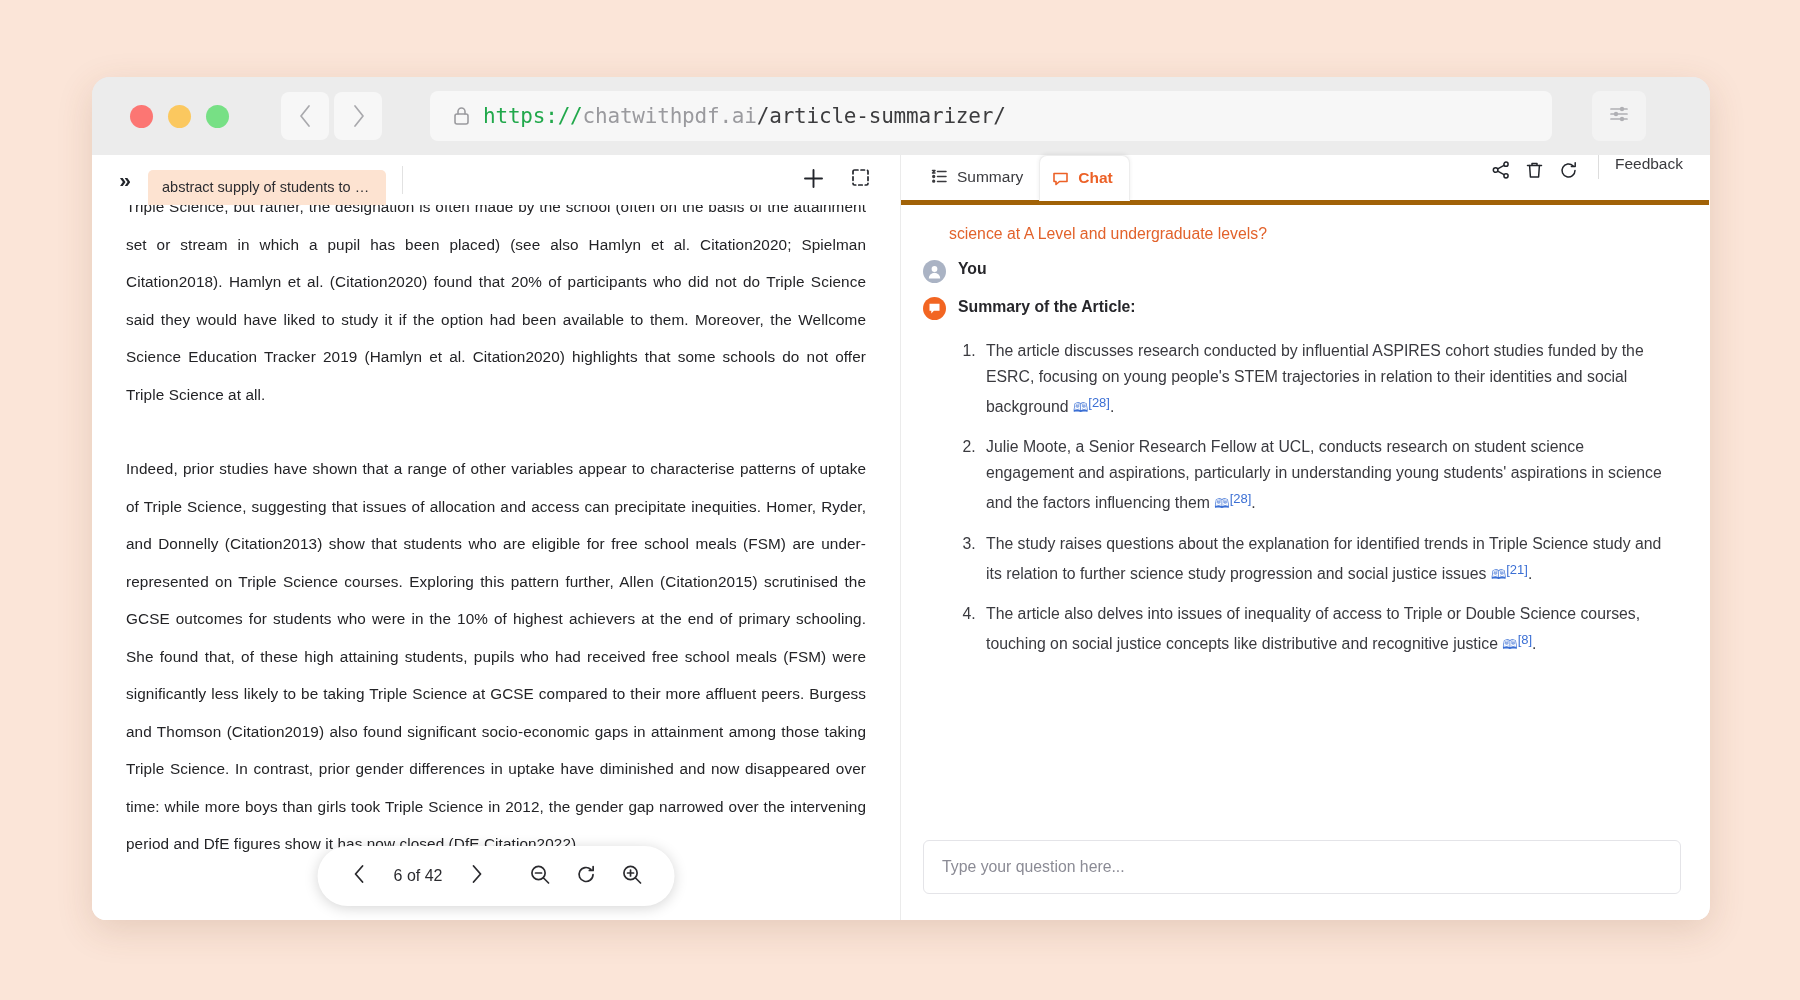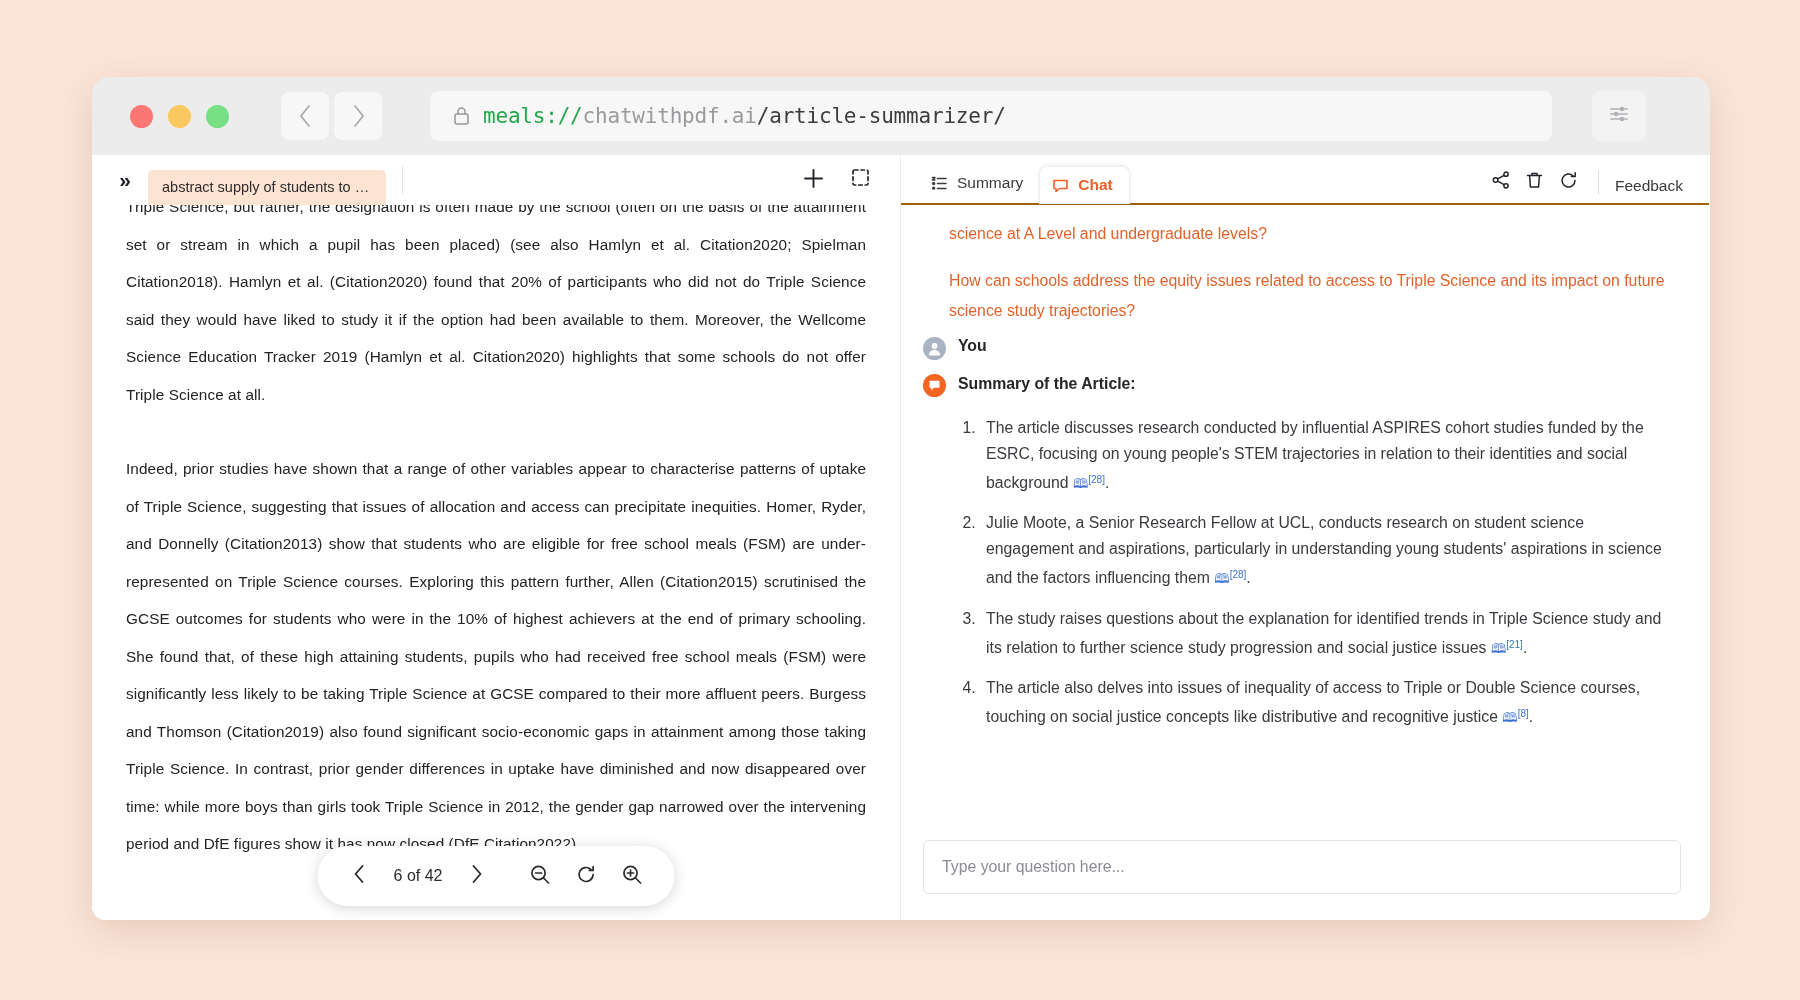--- a/index.html
+++ b/index.html
@@ -186,23 +186,23 @@
 
   
   .chatpane {
     position: relative;
     width: 808px; height: 765px;
     background: #fff;
     display: flex; flex-direction: column;
   }
   .chattoolbar {
     height: 50px;
-    display: flex; align-items: flex-end;
+    display: flex; 
     padding: 0 18px 0 18px;
-    border-bottom: 2px solid #a16207;
+    border-bottom: 5px solid #a16207;
     flex-shrink: 0;
   }
   .ctab {
     display: flex; align-items: center; gap: 9px;
     padding: 9px 16px 9px 12px;
     font-size: 15.5px;
     color: #3a3a3e;
     border-radius: 8px 8px 0 0;
     margin-bottom: 2px;
   }
@@ -273,21 +273,21 @@
     padding-left: 6px;
   }
   .cite {
     color: #3b6fd4;
     font-size: 13px;
     white-space: nowrap;
     display: inline-block;
     vertical-align: baseline;
   }
   .cite .bk { font-size: 13px; }
-  .cite sup { font-size: 10px; vertical-align: super; }
+  .cite sup { font-size: 13px; vertical-align: super; }
 
   .composer {
     flex-shrink: 0;
     padding: 12px 28px 26px 22px;
     background: #fff;
   }
   .composer-inner {
     height: 54px;
     border: 1px solid #e4e4e8;
     border-radius: 6px;
@@ -338,21 +338,21 @@
         </div>
       </div>
 
       <div class="urlbar">
         <span class="lock">
           <svg width="19" height="22" viewBox="0 0 19 22" fill="none" stroke="currentColor" stroke-width="1.6">
             <rect x="3" y="9" width="13" height="10" rx="2"></rect>
             <path d="M6 9 V6.5 a3.5 3.5 0 0 1 7 0 V9"></path>
           </svg>
         </span>
-        <span class="urltext"><span class="scheme">meals://</span><span class="host">chatwithpdf.ai</span><span class="path">/article-summarizer/</span></span>
+        <span class="urltext"><span class="scheme">https://</span><span class="host">chatwithpdf.ai</span><span class="path">/article-summarizer/</span></span>
       </div>
 
       <div class="settingsbtn">
         <span>
           <svg width="24" height="22" viewBox="0 0 24 22" fill="none" stroke="currentColor" stroke-width="1.7">
             <line x1="4" y1="6" x2="20" y2="6"></line>
               <circle cx="15" cy="6" r="2.2" fill="currentColor" stroke="none"></circle>
             <line x1="4" y1="11" x2="20" y2="11"></line>
               <circle cx="9" cy="11" r="2.2" fill="currentColor" stroke="none"></circle>
             <line x1="4" y1="16" x2="20" y2="16"></line>
@@ -499,21 +499,20 @@
               </svg>
             </span>
           </div>
           <div class="ctdiv"></div>
           <div class="feedback">Feedback</div>
         </div>
 
         <div class="chatscroll">
 
           <div class="suggest">science at A Level and undergraduate levels?</div>
-          <div class="suggest">How can schools address the equity issues related to access to Triple Science and its impact on future science study trajectories?</div>
 
           <div class="msg">
             <div class="avatar user">
               <svg width="15" height="15" viewBox="0 0 15 15" fill="currentColor">
                 <circle cx="7.5" cy="5" r="2.9"></circle>
                 <path d="M1.8 14.5 a5.7 5.7 0 0 1 11.4 0 Z"></path>
               </svg>
             </div>
             <div class="msgbody">
               <div class="msgname">You</div>

